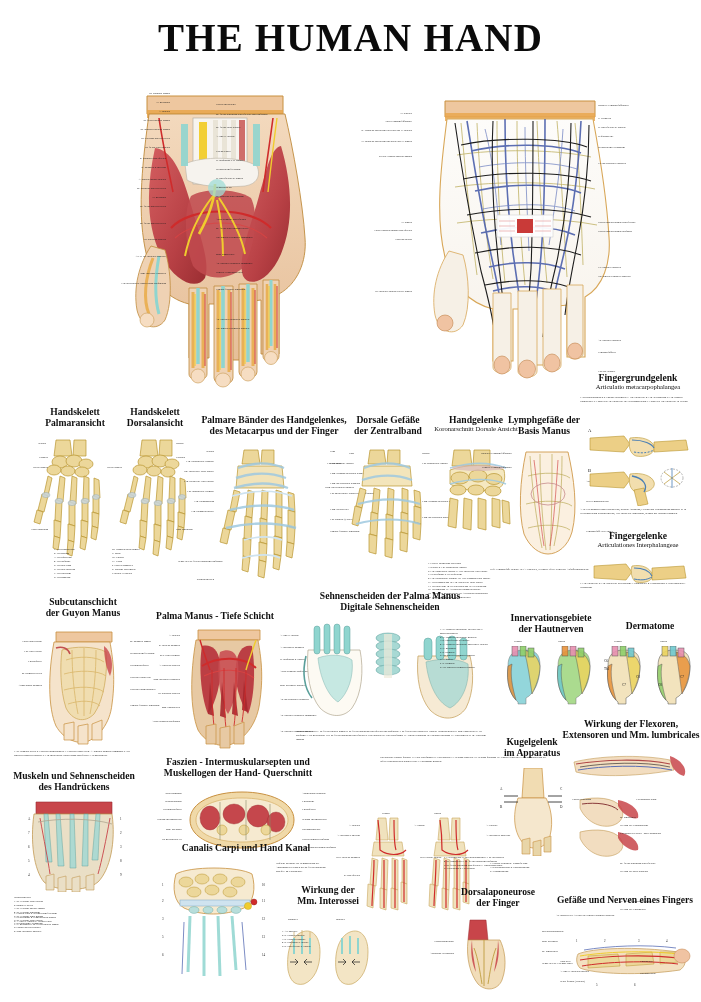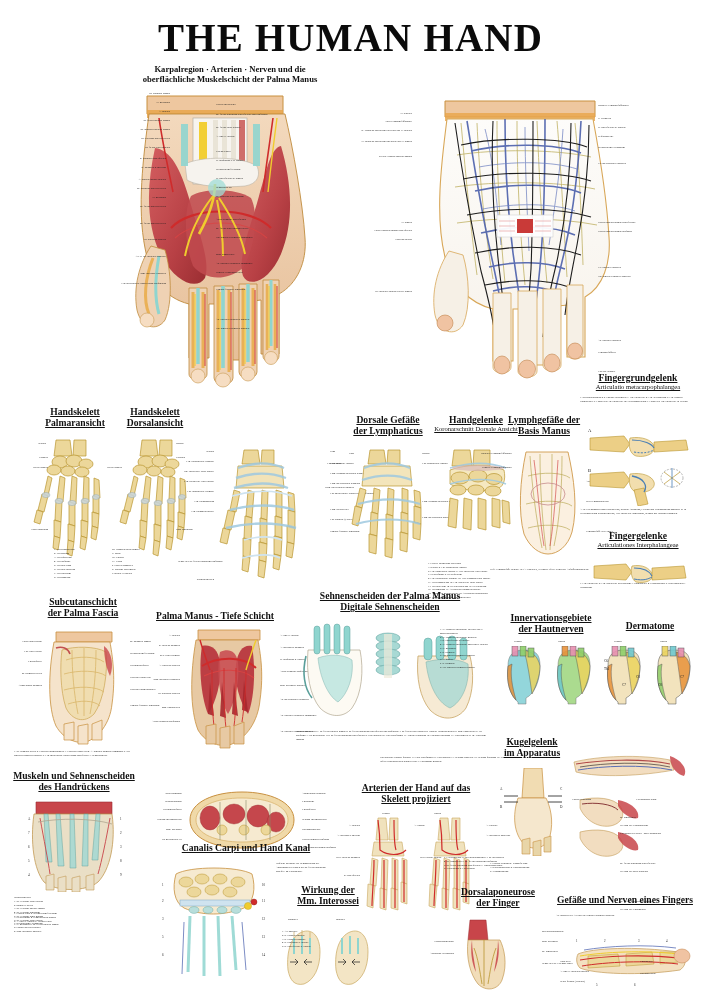--- a/index.html
+++ b/index.html
@@ -17,21 +17,21 @@
     font-size:39px;letter-spacing:1.2px;color:#0b0b0b;
     line-height:1;
   }
 
   
   .hd{
     position:absolute;text-align:center;font-weight:bold;
     font-family:"Liberation Serif", serif;color:#101010;line-height:1.18;
   }
   .hd.sz9{font-size:8.6px;}
-  .hd.sz10{font-size:9.6px;text-decoration:underline;}
+  .hd.sz10{font-size:9.6px;}
   .subn{font-weight:normal;font-size:6.6px;display:block;font-style:normal;}
 
   
   .lbl{
     position:absolute;font-family:"Liberation Serif", serif;
     font-size:2.7px;line-height:1.5;color:#1a1a1a;white-space:nowrap;
   }
   .lbl.r{text-align:right;}
   .lblblk{
     position:absolute;font-family:"Liberation Serif", serif;
@@ -47,24 +47,20 @@
   .numlist{position:absolute;font-size:2.7px;line-height:1.5;color:#1b1b1b;
        font-family:"Liberation Serif", serif;}
 </style>
 </head>
 <body>
 
 <div class="poster">
 
   <div class="title">THE HUMAN HAND</div>
 
-  <div class="hd sz9" style="left:110px;top:64px;width:240px;">
-    <span>Karpalregion · Arterien · Nerven und die</span><br>
-    <span>oberflächliche Muskelschicht der Palma Manus</span>
-  </div>
 
   <div class="handwrap" style="left:85px;top:88px;">
   <svg width="280" height="300" viewBox="0 0 280 300">
     <defs>
       <linearGradient id="skinG" x1="0" y1="0" x2="0" y2="1">
         <stop offset="0%" stop-color="#f3d9bd"></stop>
             <stop offset="100%" stop-color="#e6bf99"></stop>
       </linearGradient>
       <linearGradient id="musG" x1="0" y1="0" x2="1" y2="1">
         <stop offset="0%" stop-color="#d2595c"></stop>
@@ -417,20 +413,24 @@
           <ellipse cx="63" cy="63" rx="4" ry="2.6"></ellipse>
       <ellipse cx="74" cy="59" rx="3.6" ry="2.4"></ellipse>
     </g>
   </svg>
   </div>
   <div class="lbl" style="left:176px;top:442px;">Radius</div>
   <div class="lbl" style="left:176px;top:456px;">Carpalia</div>
   <div class="lbl r" style="left:96px;top:466px;width:26px;">Meta carpalia</div>
   <div class="lbl" style="left:176px;top:528px;">Ossa digitorum</div>
 
+  <div class="hd sz10" style="left:192px;top:414px;width:164px;">
+    <span>Palmare Bänder des Handgelenkes,</span><br>
+    <span>des Metacarpus und der Finger</span>
+  </div>
   <div class="ill" style="left:210px;top:448px;width:120px;height:140px;">
   <svg width="120" height="140" viewBox="0 0 120 140">
     <g fill="#ecd79a" stroke="#b9952f" stroke-width=".7">
       <path d="M34 2 L48 2 L50 16 L32 16 Z"></path>
           <path d="M52 2 L64 2 L64 16 L51 16 Z"></path>
       <path d="M28 18 L72 18 L74 40 L26 40 Z" fill="#f2e3b8"></path>
       <path d="M24 42 L30 44 L26 64 L20 62 Z"></path>
       <path d="M38 42 L44 44 L42 70 L36 68 Z"></path>
       <path d="M52 42 L58 44 L57 72 L51 70 Z"></path>
       <path d="M66 42 L72 44 L72 70 L66 68 Z"></path>
@@ -478,21 +478,21 @@
   <div class="lbl" style="left:330px;top:482px;">Ligg. metacarpalia palmaria</div>
   <div class="lbl" style="left:330px;top:492px;">Lig. metacarpale transversum profundum</div>
   <div class="lbl" style="left:330px;top:508px;">Ligg. collateralia</div>
   <div class="lbl" style="left:330px;top:518px;">Lig. palmare (Plattes Band)</div>
   <div class="lbl" style="left:330px;top:530px;">Vaginae fibrosae digitorum</div>
   <div class="lbl r" style="left:178px;top:560px;width:36px;">Sehne des M. flexor digitorum profundus</div>
   <div class="lbl r" style="left:178px;top:578px;width:36px;">Sehnenscheiden</div>
 
   <div class="hd sz10" style="left:340px;top:414px;width:96px;">
     <span>Dorsale Gefäße</span><br>
-    <span>der Lymphaticus</span>
+    <span>der Zentralband</span>
   </div>
   <div class="ill" style="left:348px;top:448px;width:86px;height:120px;">
   <svg width="86" height="120" viewBox="0 0 86 120">
     <g fill="#ecd79a" stroke="#b9952f" stroke-width=".7">
       <path d="M22 2 L36 2 L38 16 L20 16 Z"></path>
           <path d="M40 2 L52 2 L52 16 L39 16 Z"></path>
       <path d="M16 18 L62 18 L64 38 L14 38 Z" fill="#f3e5bb"></path>
       <path d="M12 40 L18 42 L14 60 L8 58 Z"></path>
       <path d="M26 40 L32 42 L30 66 L24 64 Z"></path>
       <path d="M40 40 L46 42 L45 68 L39 66 Z"></path>
@@ -642,21 +642,21 @@
     <path d="M44 14 C54 12 62 16 64 22 C66 28 58 32 48 30 C44 28 42 20 44 14 Z" fill="#f2deae" stroke="#b9952f" stroke-width=".6"></path>
     <path d="M64 16 L96 14 L98 26 L64 28 Z" fill="#eccf86" stroke="#b9952f" stroke-width=".6"></path>
     <path d="M46 16 C58 16 62 20 64 24" stroke="#4a7fb5" stroke-width="1.2" fill="none"></path>
     <path d="M46 27 C56 29 60 27 64 25" stroke="#4a7fb5" stroke-width="1" fill="none"></path>
   </svg>
   </div>
   <div class="lblblk" style="left:580px;top:582px;width:116px;">1. Lig. collaterale 2. Lig. collaterale accessorium 3. Palmarplatte 4. Grundphalanx 5. Mittelphalanx 6. Endphalanx</div>
 
   <div class="hd sz10" style="left:18px;top:596px;width:130px;">
     <span>Subcutanschicht</span><br>
-    <span>der Palma Fascia</span>
+    <span>der Guyon Manus</span>
   </div>
   <div class="ill" style="left:42px;top:628px;width:86px;height:118px;">
   <svg width="86" height="118" viewBox="0 0 86 118">
     <path d="M14 4 L70 4 L70 14 L14 14 Z" fill="#eec79f" stroke="#c8903f" stroke-width=".8"></path>
     <path d="M12 14 C6 46 6 80 14 98 C22 112 36 116 44 114 C56 110 68 96 70 76 C74 48 70 26 68 14 Z" fill="#f5e3cb" stroke="#c8903f" stroke-width=".8"></path>
     <path d="M20 22 C32 18 54 18 64 24 C66 44 62 72 52 86 C42 96 30 92 24 80 C18 62 18 36 20 22 Z" fill="#f0ddb0" stroke="#cba552" stroke-width=".7"></path>
     <g stroke="#d9b66a" stroke-width=".8" fill="none">
       <path d="M24 32 C36 28 54 28 62 34"></path>
       <path d="M22 46 C36 42 56 42 64 48"></path>
       <path d="M22 62 C36 58 54 58 62 64"></path>
@@ -879,20 +879,24 @@
           <text x="62" y="40">D</text>
     </g>
   </svg>
   </div>
   <div class="lblblk" style="left:490px;top:862px;width:84px;">
     <div>1. Dorsalextension 2. Palmarflexion</div>
     <div>3. Radialabduktion 4. Ulnarabduktion</div>
     <div>5. Zirkumduktion</div>
   </div>
 
+  <div class="hd sz10" style="left:562px;top:718px;width:138px;">
+    <span>Wirkung der Flexoren,</span><br>
+    <span>Extensoren und Mm. lumbricales</span>
+  </div>
   <div class="ill" style="left:570px;top:748px;width:124px;height:110px;">
   <svg width="124" height="110" viewBox="0 0 124 110">
 
     <g>
       <path d="M4 14 C28 8 70 6 100 12 L104 22 C72 28 30 30 6 24 Z" fill="#f2ddc0" stroke="#c39a55" stroke-width=".6"></path>
       <path d="M6 16 C30 12 72 10 100 16" stroke="#b04a4a" stroke-width="1.2" fill="none"></path>
       <path d="M8 22 C32 18 72 16 102 22" stroke="#5a6fb5" stroke-width="1" fill="none"></path>
       <path d="M10 19 C34 15 74 13 100 19" stroke="#1a1a1a" stroke-width=".6" fill="none"></path>
       <path d="M100 8 C112 12 118 22 114 28 C106 26 100 18 100 8 Z" fill="#c8454a" opacity=".85"></path>
     </g>
@@ -964,20 +968,24 @@
     <div>2. longus et brevis</div>
     <div>3. M. extensor pollicis longus</div>
     <div>4. M. extensor digitorum</div>
     <div>5. M. extensor digiti minimi</div>
     <div>6. M. extensor carpi ulnaris</div>
     <div>7. Retinaculum extensorum</div>
     <div>8. Connexus intertendinei</div>
     <div>9. Mm. interossei dorsales</div>
   </div>
 
+  <div class="hd sz10" style="left:136px;top:756px;width:204px;">
+    <span>Faszien - Intermuskularsepten und</span><br>
+    <span>Muskellogen der Hand- Querschnitt</span>
+  </div>
   <div class="ill" style="left:184px;top:790px;width:116px;height:62px;">
   <svg width="116" height="62" viewBox="0 0 116 62">
     <path d="M6 30 C6 12 30 2 58 2 C86 2 110 12 110 30 C110 48 86 58 58 58 C30 58 6 48 6 30 Z" fill="#f0d9a8" stroke="#c8903f" stroke-width="1"></path>
     <path d="M12 30 C12 16 32 8 58 8 C84 8 104 16 104 30 C104 44 84 52 58 52 C32 52 12 44 12 30 Z" fill="#f6ead0" stroke="#d5ae63" stroke-width=".7"></path>
     <g fill="#c5474c" stroke="#9a2a30" stroke-width=".4">
       <ellipse cx="26" cy="28" rx="10" ry="12"></ellipse>
       <ellipse cx="50" cy="24" rx="11" ry="10"></ellipse>
       <ellipse cx="74" cy="26" rx="11" ry="11"></ellipse>
       <ellipse cx="92" cy="32" rx="9" ry="10"></ellipse>
     </g>
@@ -1001,24 +1009,20 @@
   <div class="lbl r" style="left:138px;top:838px;width:44px;">Os metacarpale III</div>
   <div class="lbl" style="left:302px;top:792px;">Aponeurosis palmaris</div>
   <div class="lbl" style="left:302px;top:800px;">Thenarloge</div>
   <div class="lbl" style="left:302px;top:808px;">Thenarfascie</div>
   <div class="lbl" style="left:302px;top:818px;">Septum intermusculare</div>
   <div class="lbl" style="left:302px;top:828px;">Osteomuskulatur</div>
   <div class="lbl" style="left:302px;top:838px;">Fascia palmaris profunda</div>
   <div class="lbl" style="left:302px;top:846px;">Fascia dorsalis manus profunda</div>
   <div class="lblblk" style="left:380px;top:756px;width:170px;">Pars anularis vaginae fibrosae 13. Pars cruciformis 15. Pars anularis 13. Septum synoviale 15. Septum fibrosum 16. Vaginae synoviales 17. Kommunikation der tiefen Sehnenscheiden kann in einer V-Phlegmone münden.</div>
 
-  <div class="hd sz10" style="left:336px;top:782px;width:160px;">
-    <span>Arterien der Hand auf das</span><br>
-    <span>Skelett projiziert</span>
-  </div>
   <div class="lbl" style="left:382px;top:812px;">Palmar</div>
   <div class="lbl" style="left:434px;top:812px;">Dorsal</div>
   <div class="ill" style="left:360px;top:816px;width:124px;height:96px;">
   <svg width="124" height="96" viewBox="0 0 124 96">
     <g fill="#f0e2bd" stroke="#c9a85f" stroke-width=".6">
       <path d="M18 2 L26 2 L28 24 L16 24 Z"></path>
           <path d="M30 2 L38 2 L38 24 L29 24 Z"></path>
       <path d="M14 26 L42 26 L44 40 L12 40 Z"></path>
       <path d="M12 42 L18 44 L16 70 L10 68 Z"></path>
       <path d="M22 42 L28 44 L27 74 L21 72 Z"></path>

